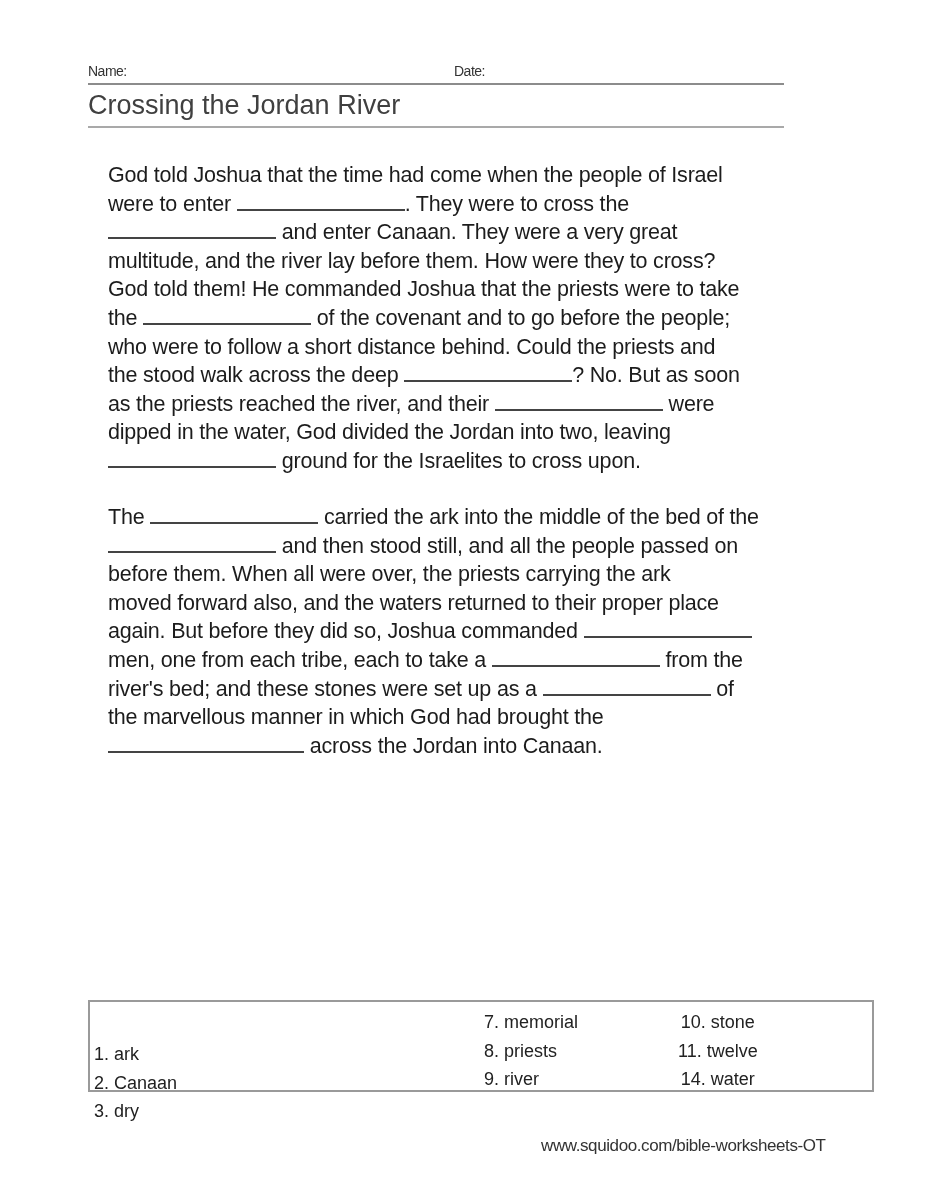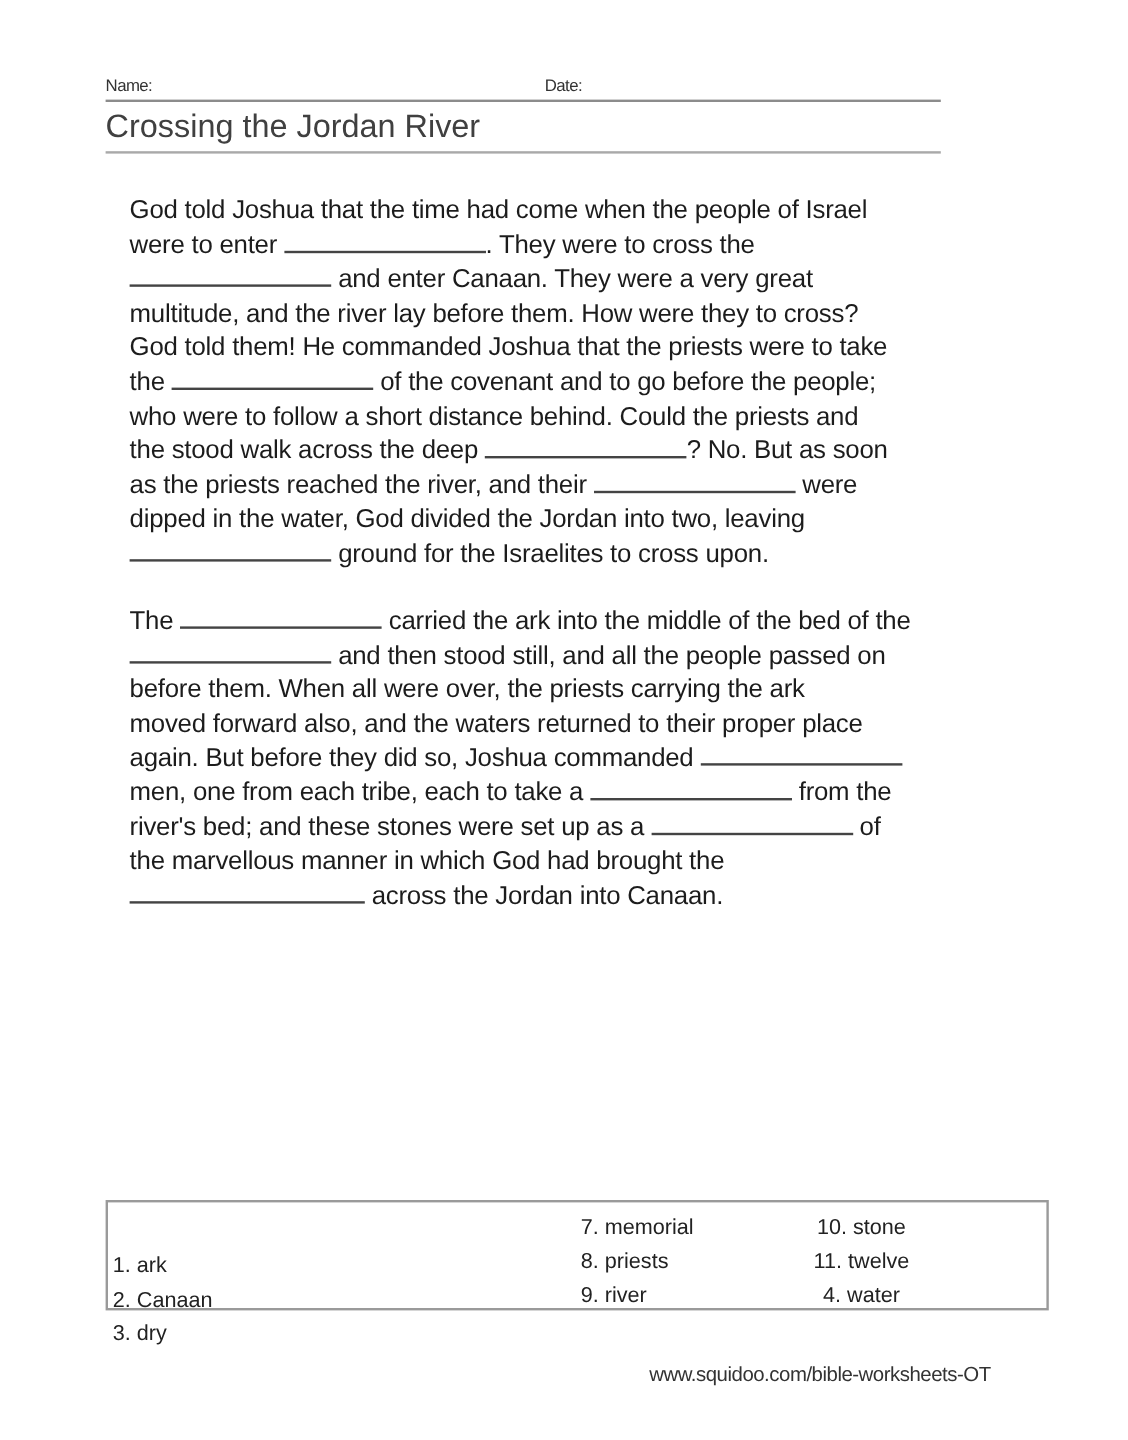--- a/index.html
+++ b/index.html
@@ -65,18 +65,18 @@
       <div class="wb-item">3. dry</div>
     </div>
     <div class="wb-col" style="left:394px;">
       <div class="wb-item">7. memorial</div>
       <div class="wb-item">8. priests</div>
       <div class="wb-item">9. river</div>
     </div>
     <div class="wb-col" style="left:588px;text-align:center;">
       <div class="wb-item">10. stone</div>
       <div class="wb-item">11. twelve</div>
-      <div class="wb-item">4. water</div>
+      <div class="wb-item">14. water</div>
     </div>
   </div>
 
   <div class="footer">www.squidoo.com/bible-worksheets-OT</div>
 </div>
 
 </body></html>

